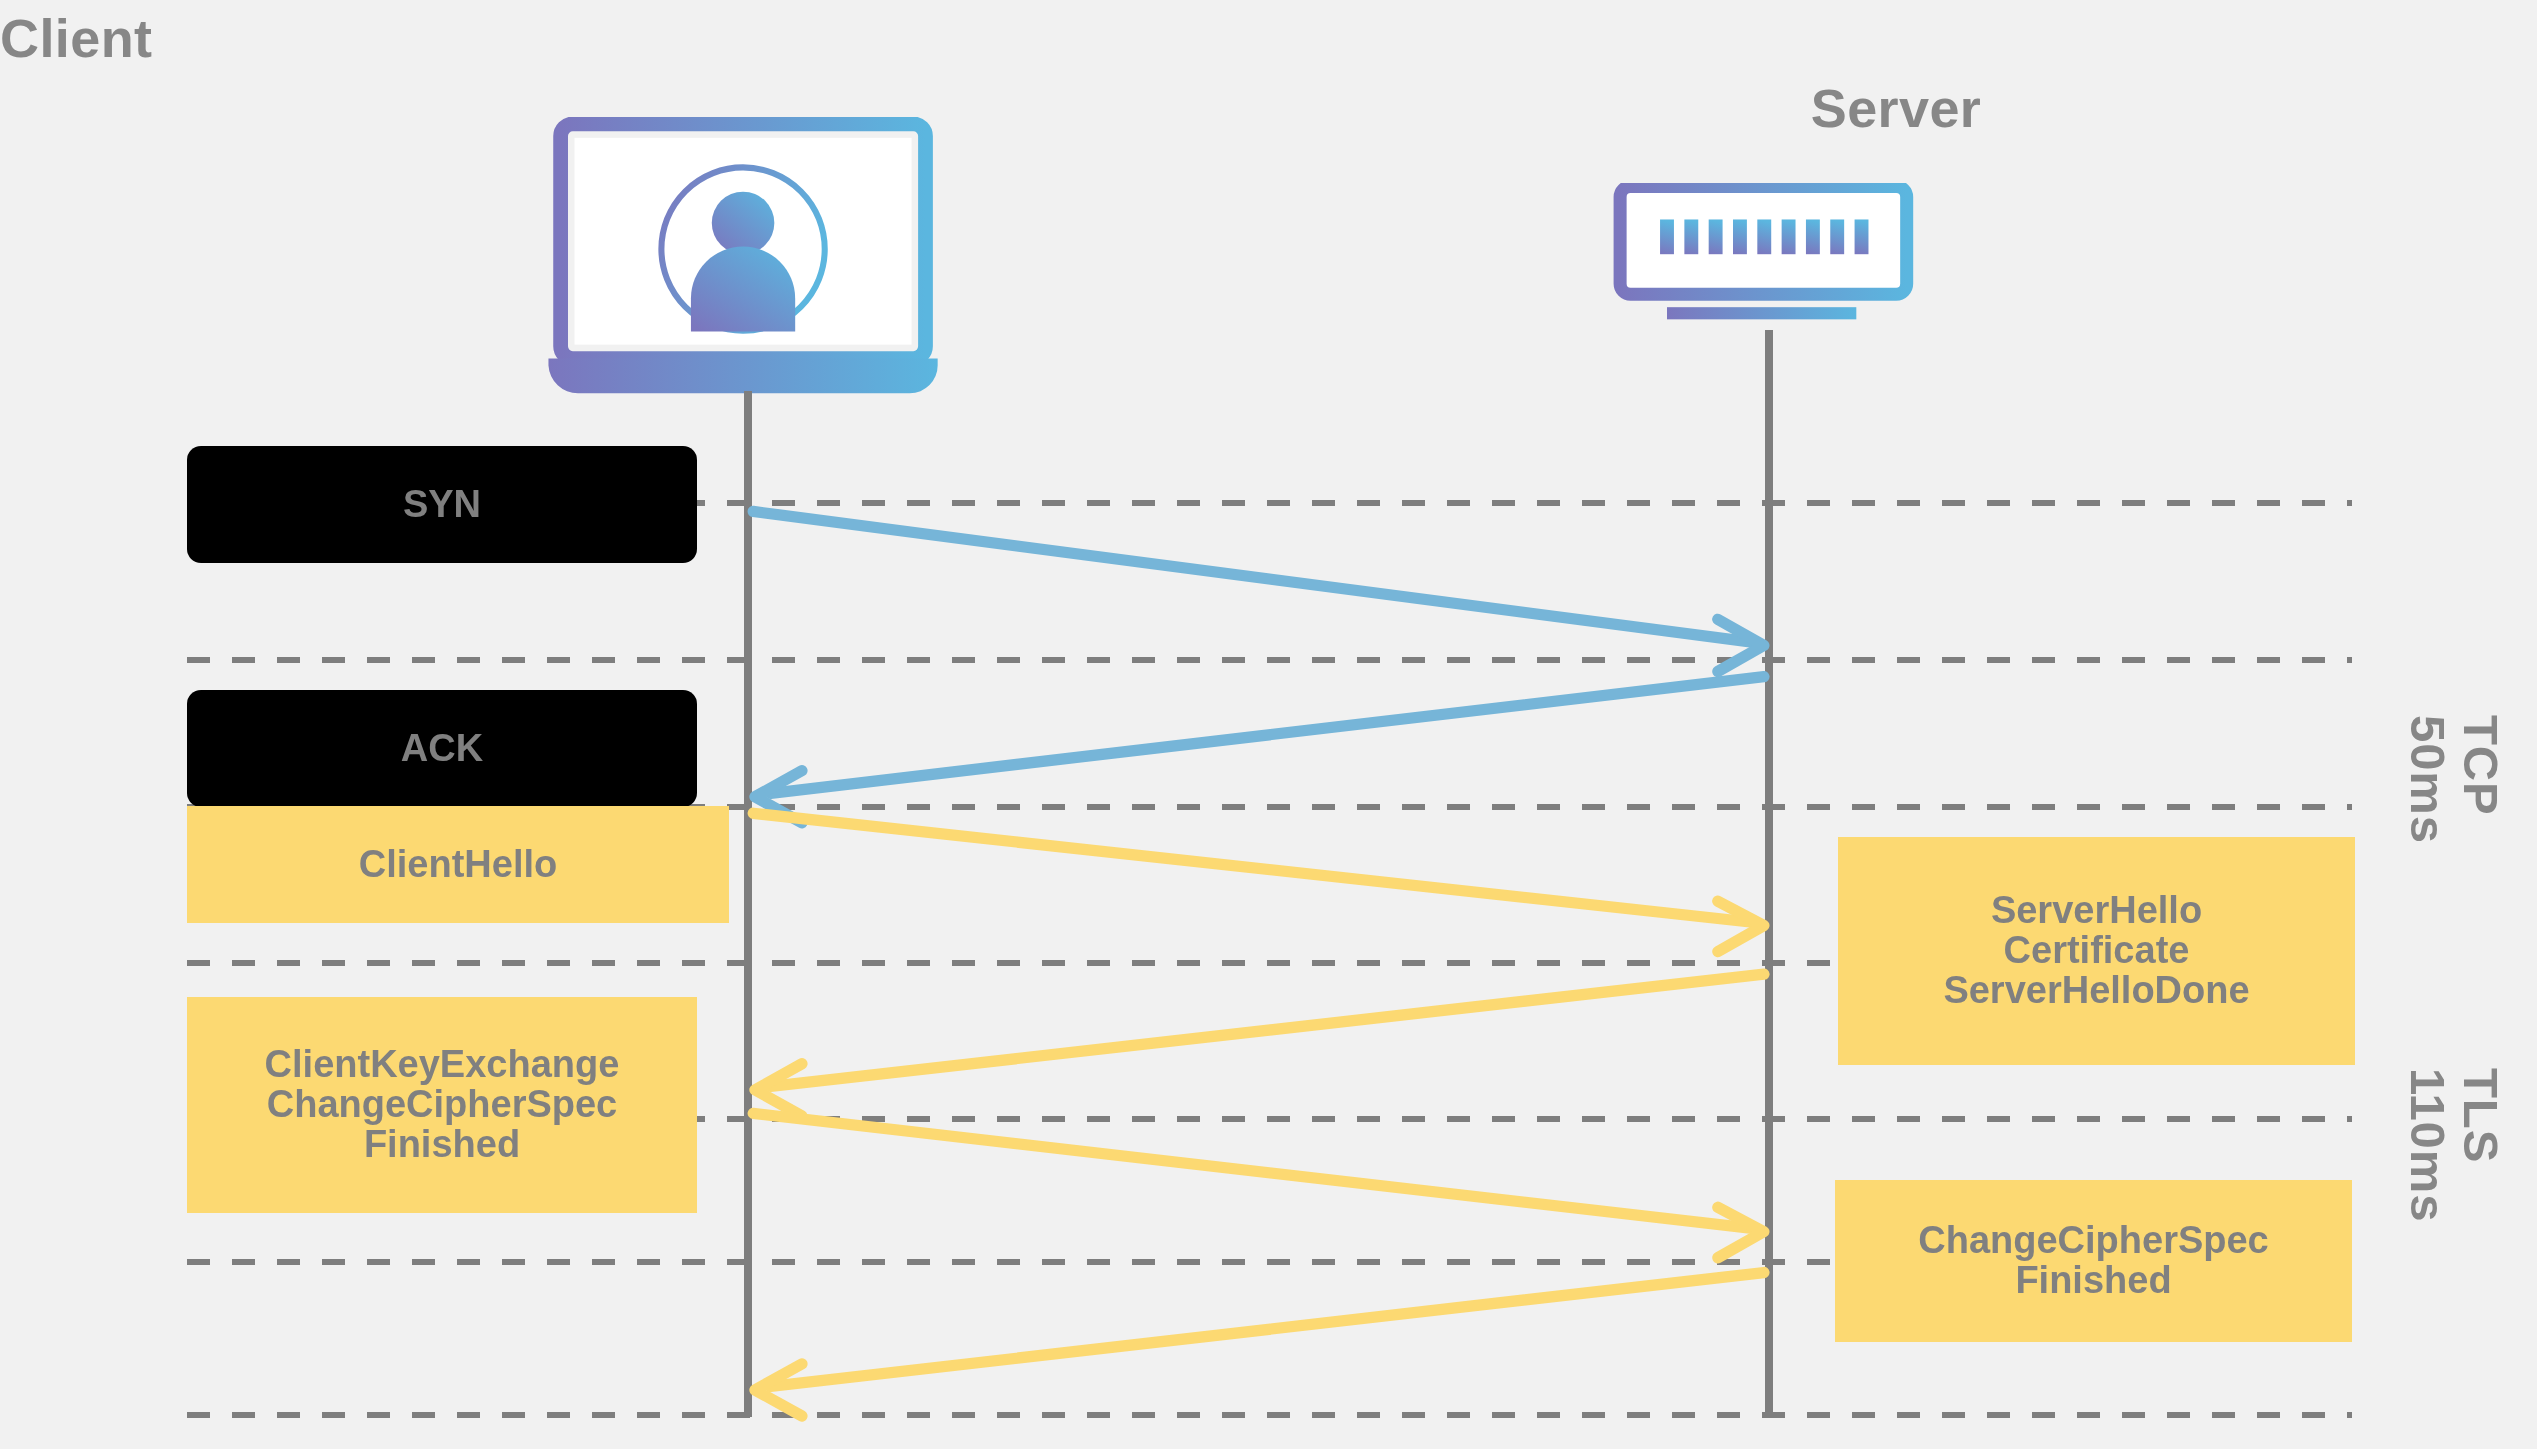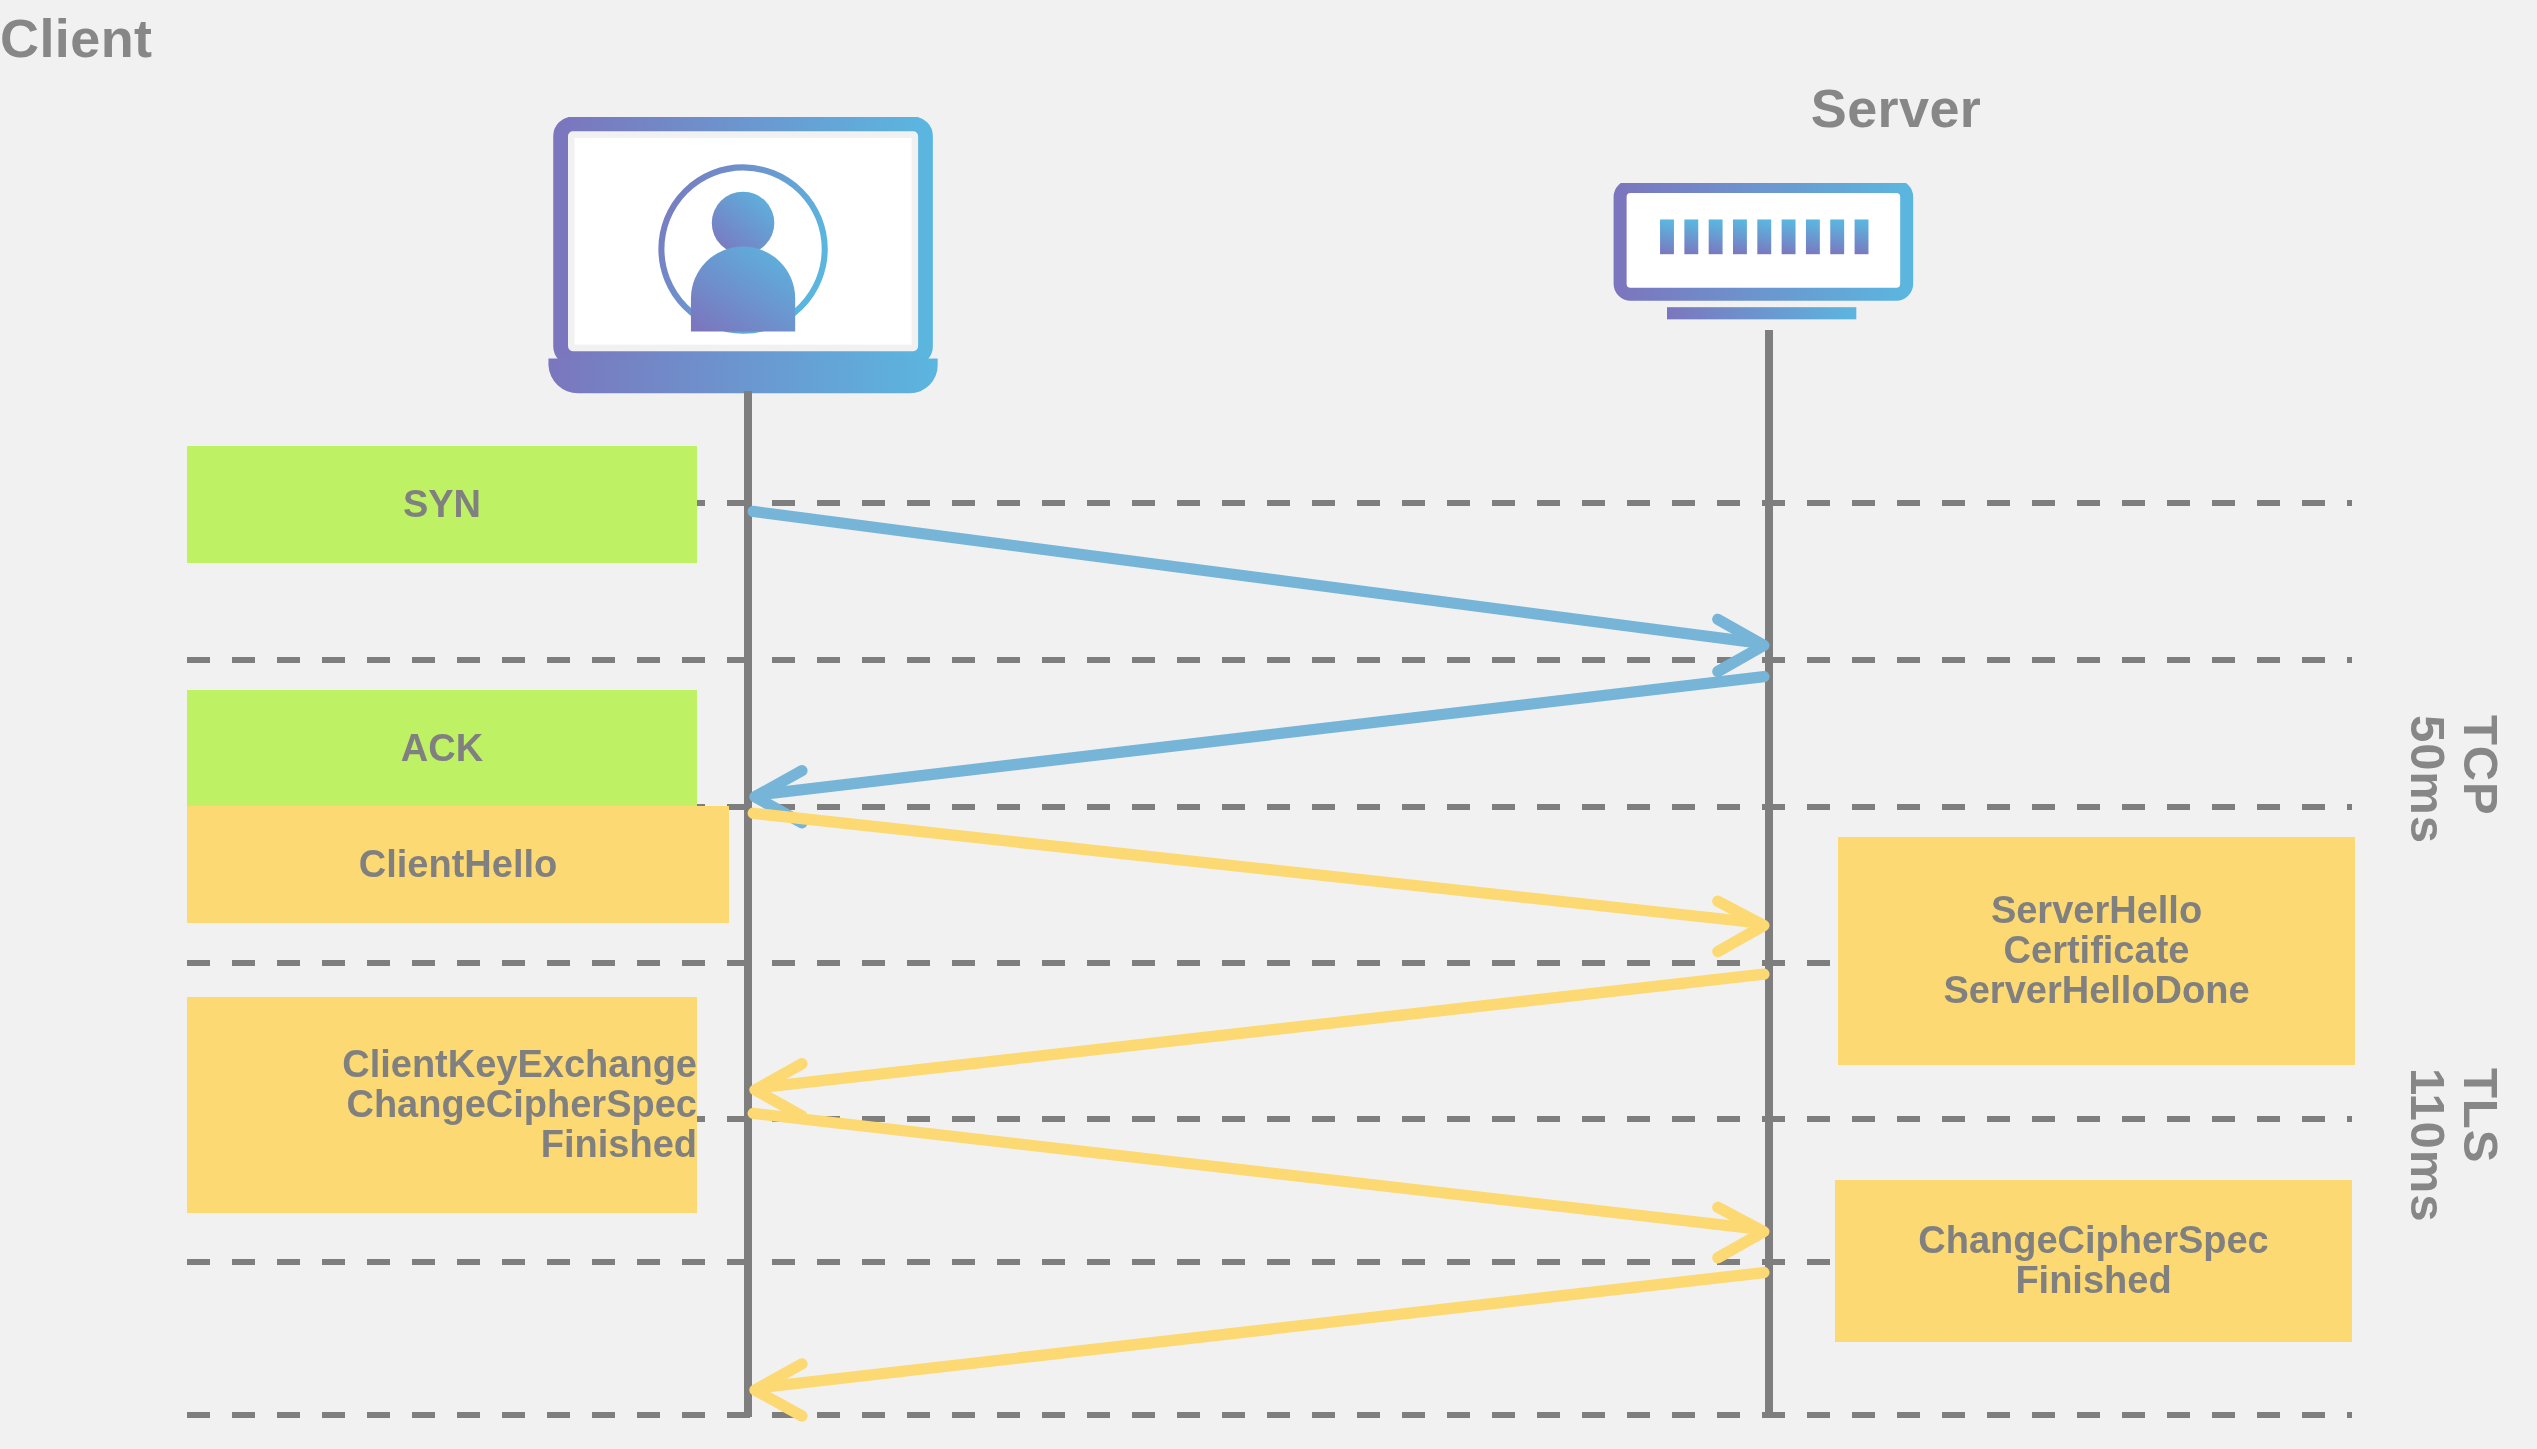--- a/index.html
+++ b/index.html
@@ -78,29 +78,29 @@
   .msg-box {
     position: absolute;
     display: flex;
     align-items: center;
     justify-content: center;
     text-align: center;
     color: #808080;
     font-weight: bold;
     line-height: 1.05;
   }
-  .msg-box.blue   { background: #bef264; }
+  .msg-box.blue   { background: #000000; border-radius: 14px; }
   .msg-box.yellow { background: #fcd972; }
   .msg-box span { display: block; width: 100%; }
 
   
   #box-syn          { left: 187px; top: 446px;  width: 510px; height: 117px; font-size: 38px; }
   #box-ack          { left: 187px; top: 690px;  width: 510px; height: 117px; font-size: 38px; text-align: center; }
   #box-clienthello  { left: 187px; top: 806px;  width: 542px; height: 117px; font-size: 38px; }
-  #box-clientkey    { left: 187px; top: 997px; width: 510px; height: 216px; font-size: 38px; text-align: right; }
+  #box-clientkey    { left: 187px; top: 997px; width: 510px; height: 216px; font-size: 38px; }
 
   
   #box-synack       { left: 1838px; top: 600px;  width: 515px; height: 118px; font-size: 38px; }
   #box-serverhello  { left: 1838px; top: 837px;  width: 517px; height: 228px; font-size: 38px; }
   #box-serverccs    { left: 1835px; top: 1180px; width: 517px; height: 162px; font-size: 38px; }
 
   
   .phase-label {
     position: absolute;
     color: #878787;

